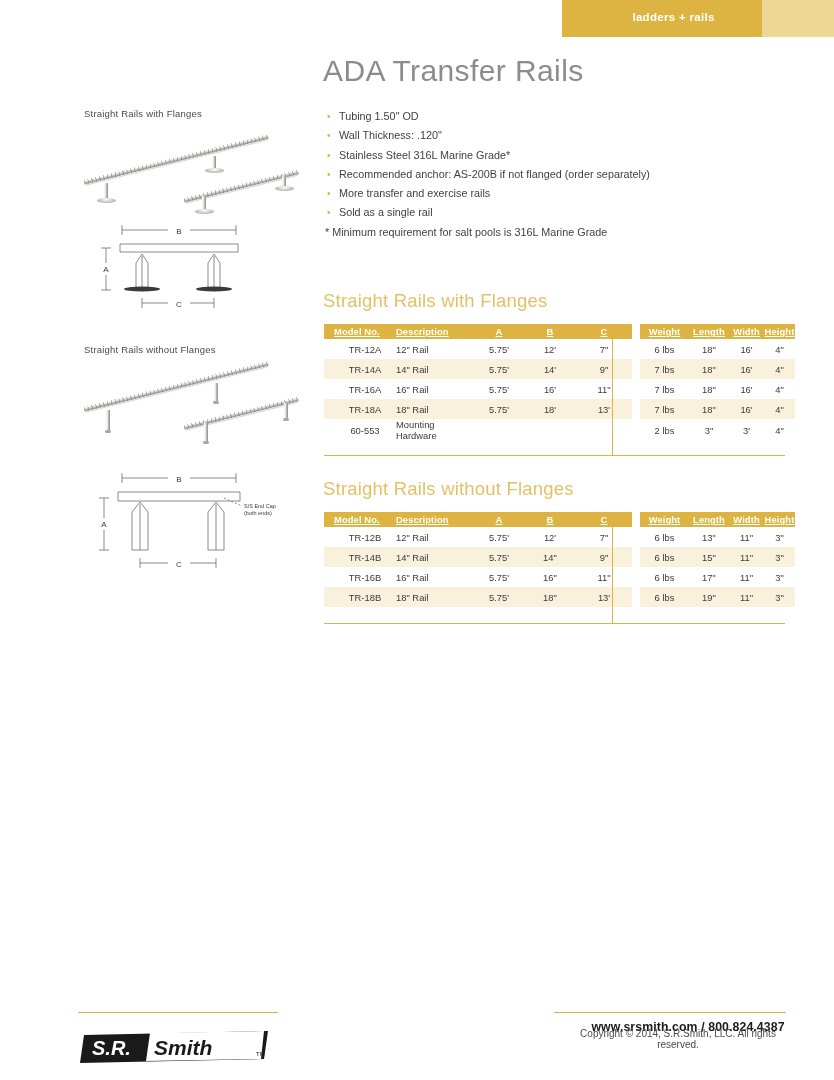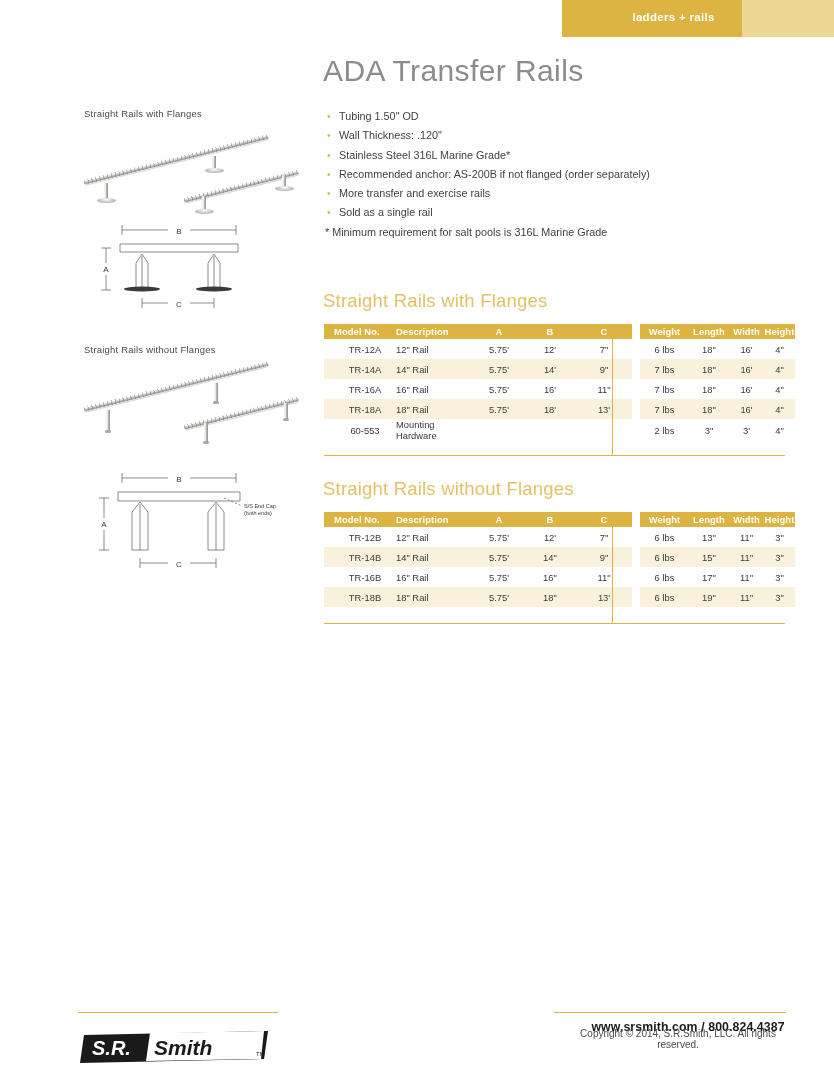--- a/index.html
+++ b/index.html
@@ -23,21 +23,21 @@
   }
   .top-strip-light {
     position: absolute;
     top: 0; left: 562px;
     width: 272px; height: 37px;
     background: #ecd794;
   }
   .top-tab {
     position: absolute;
     top: 0; left: 562px;
-    width: 180px; height: 37px;
+    width: 200px; height: 37px;
     background: #ddb441;
   }
   .top-tab-label {
     position: absolute;
     top: 11px; left: 0;
     width: 223px;
     text-align: center;
     color: #ffffff;
     font-size: 11.5px;
     font-weight: bold;
@@ -162,20 +162,21 @@
 
   .spec-table th {
     background: #ddb441;
     color: #ffffff;
     font-size: 9.4px;
     font-weight: bold;
     height: 15px;
     padding: 0;
     text-align: center;
     letter-spacing: .1px;
+    text-decoration: underline;
   }
   .spec-table td {
     height: 20px;
     padding: 0;
     text-align: center;
     vertical-align: middle;
   }
   .spec-table tbody tr:nth-child(even) td { background: #faf1dd; }
   .spec-table tbody tr:nth-child(odd) td { background: #ffffff; }
 

